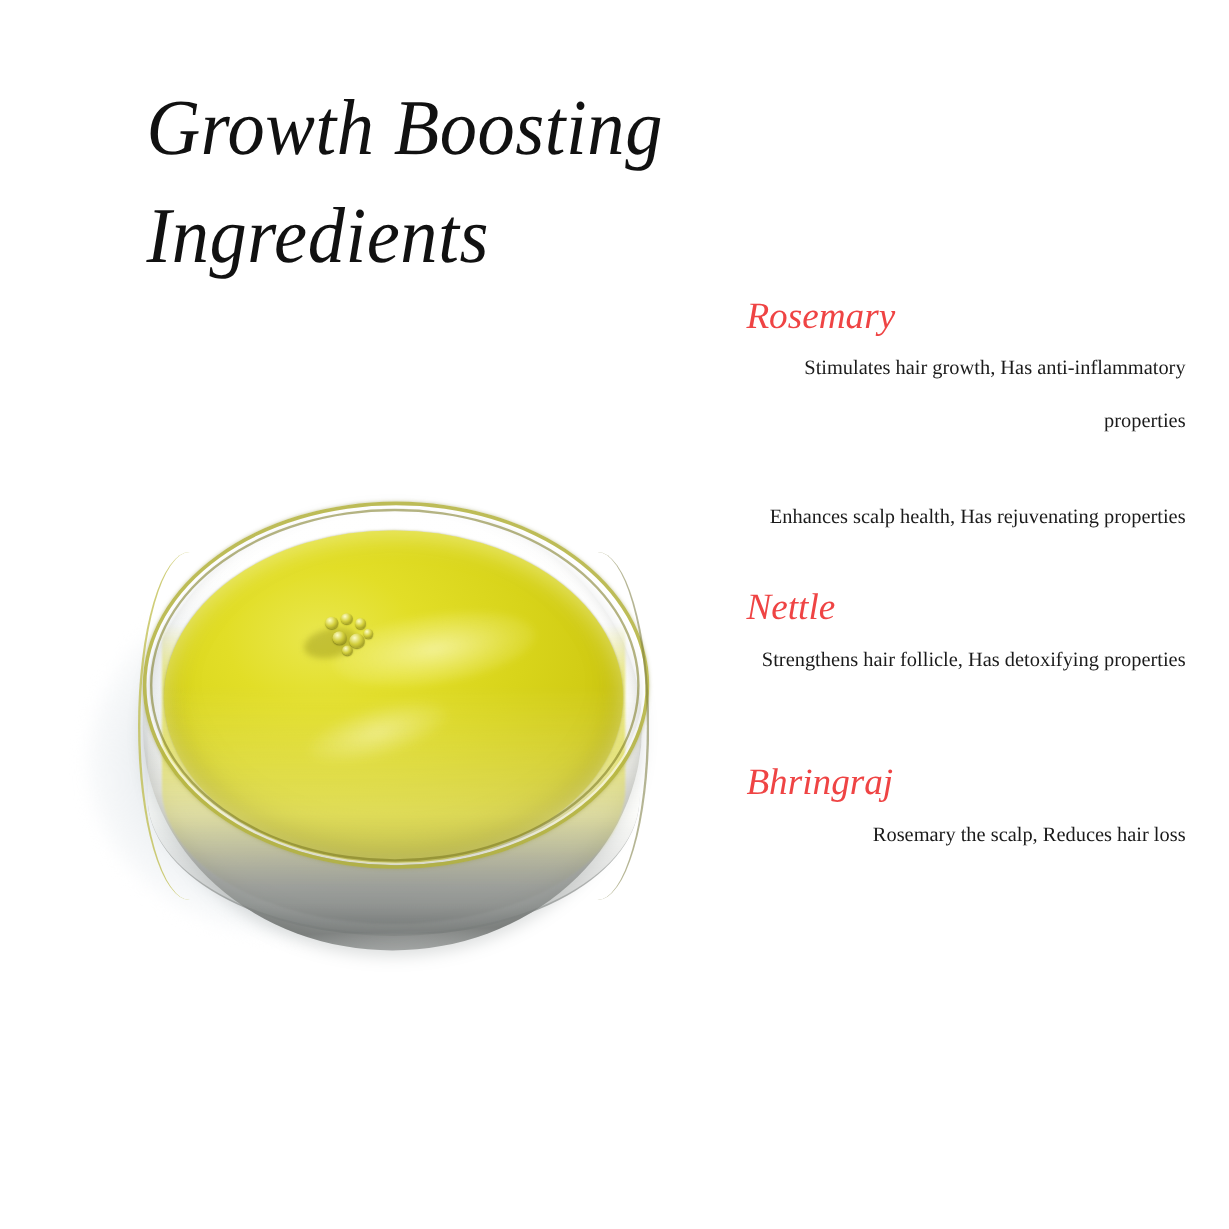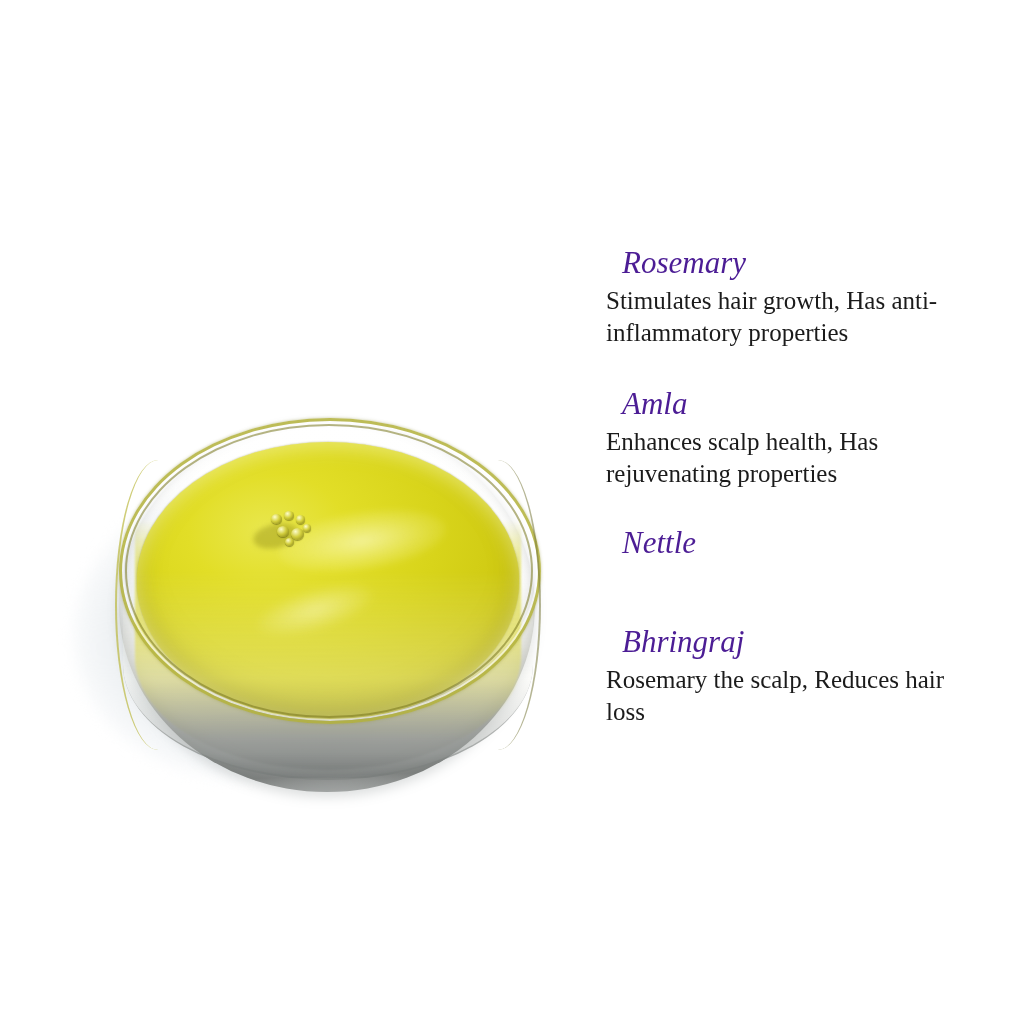--- a/index.html
+++ b/index.html
@@ -252,43 +252,48 @@
     width: 392px;
   }
   .ingredient { margin-bottom: 0; }
   .ingredient-name {
     font-family: "Liberation Serif", "DejaVu Serif", serif;
     font-style: italic;
     font-weight: 400;
     font-size: 31px;
     line-height: 38px;
     margin-left: 16px;
-    color: #4c1d95;
+    color: #ef4444;
     white-space: nowrap;
   }
   .ingredient-desc {
     font-family: "Liberation Serif", "DejaVu Serif", serif;
     font-style: normal;
     font-weight: 400;
-    font-size: 25px;
-    line-height: 32px;
+    font-size: 17px;
+    line-height: 44px;
     color: #1b1b1b;
     margin-top: 3px;
     max-width: 382px;
+    text-align: right;
   }
   .ing-0 { margin-bottom: 36px; }
   .ing-1 { margin-bottom: 34px; }
   .ing-2 { margin-bottom: 61px; }
   .ing-3 { margin-bottom: 0; margin-top: 44px; }
 </style>
 </head>
 <body>
 
 <div id="poster">
 
+  <div class="title-block">
+    <div class="title-line">Growth Boosting</div>
+    <div class="title-line">Ingredients</div>
+  </div>
 
   <div class="dish-figure">
     <div class="dish-shadow"></div>
     <div class="dish-glass"></div>
     <div class="dish-oil-wall"></div>
     <div class="dish-oil">
       <div class="oil-glint-a"></div>
       <div class="oil-glint-b"></div>
     </div>
     <div class="bubbles">
@@ -309,26 +314,26 @@
   </div>
 
   <div class="ingredients">
 
     <div class="ingredient ing-0">
       <div class="ingredient-name">Rosemary</div>
       <div class="ingredient-desc">Stimulates hair growth, Has anti-inflammatory properties</div>
     </div>
 
     <div class="ingredient ing-1">
-      <div class="ingredient-name">Amla</div>
       <div class="ingredient-desc">Enhances scalp health, Has rejuvenating properties</div>
     </div>
 
     <div class="ingredient ing-2">
       <div class="ingredient-name">Nettle</div>
+      <div class="ingredient-desc">Strengthens hair follicle, Has detoxifying properties</div>
     </div>
 
     <div class="ingredient ing-3">
       <div class="ingredient-name">Bhringraj</div>
       <div class="ingredient-desc">Rosemary the scalp, Reduces hair loss</div>
     </div>
 
   </div>
 
 </div>

